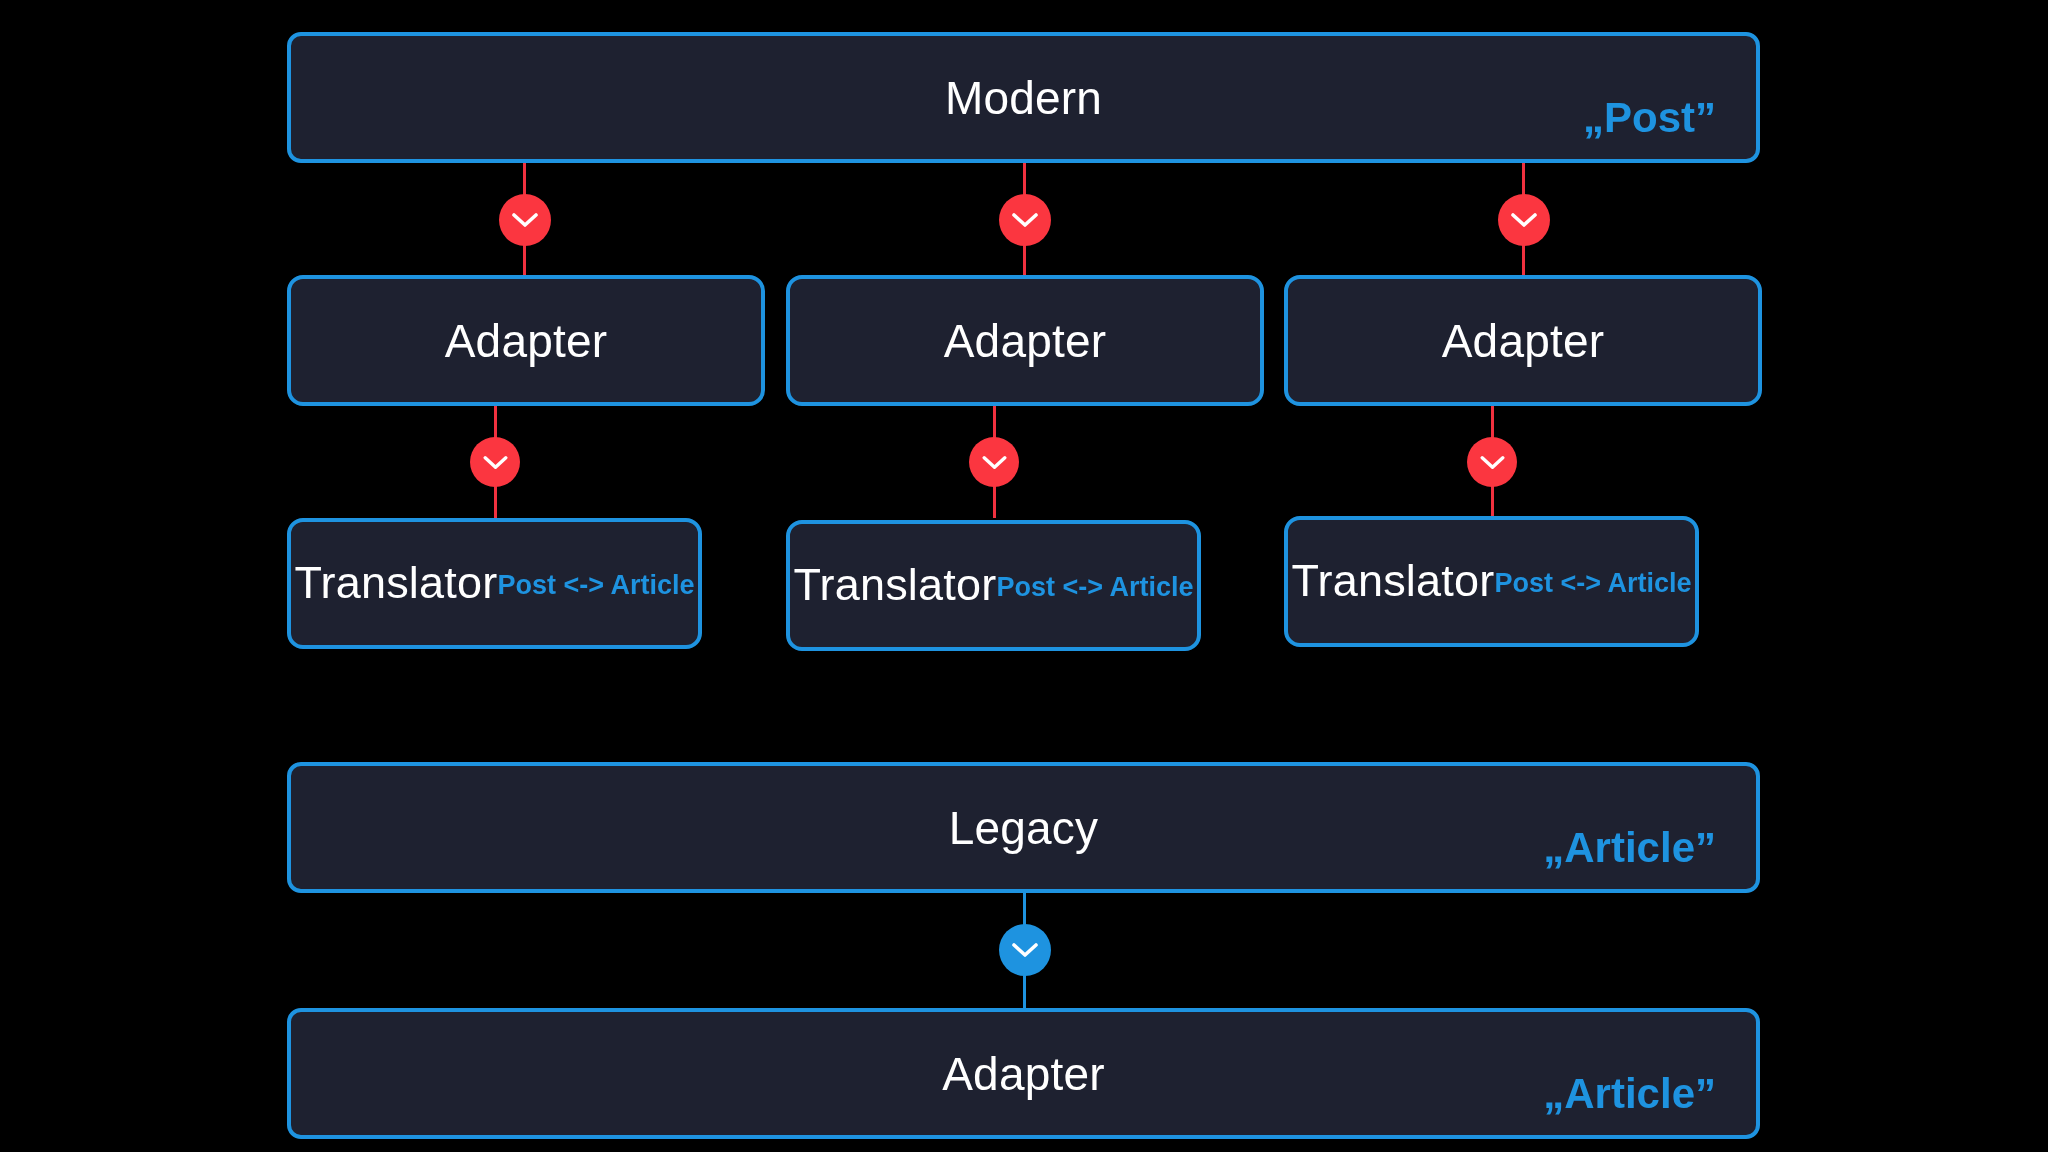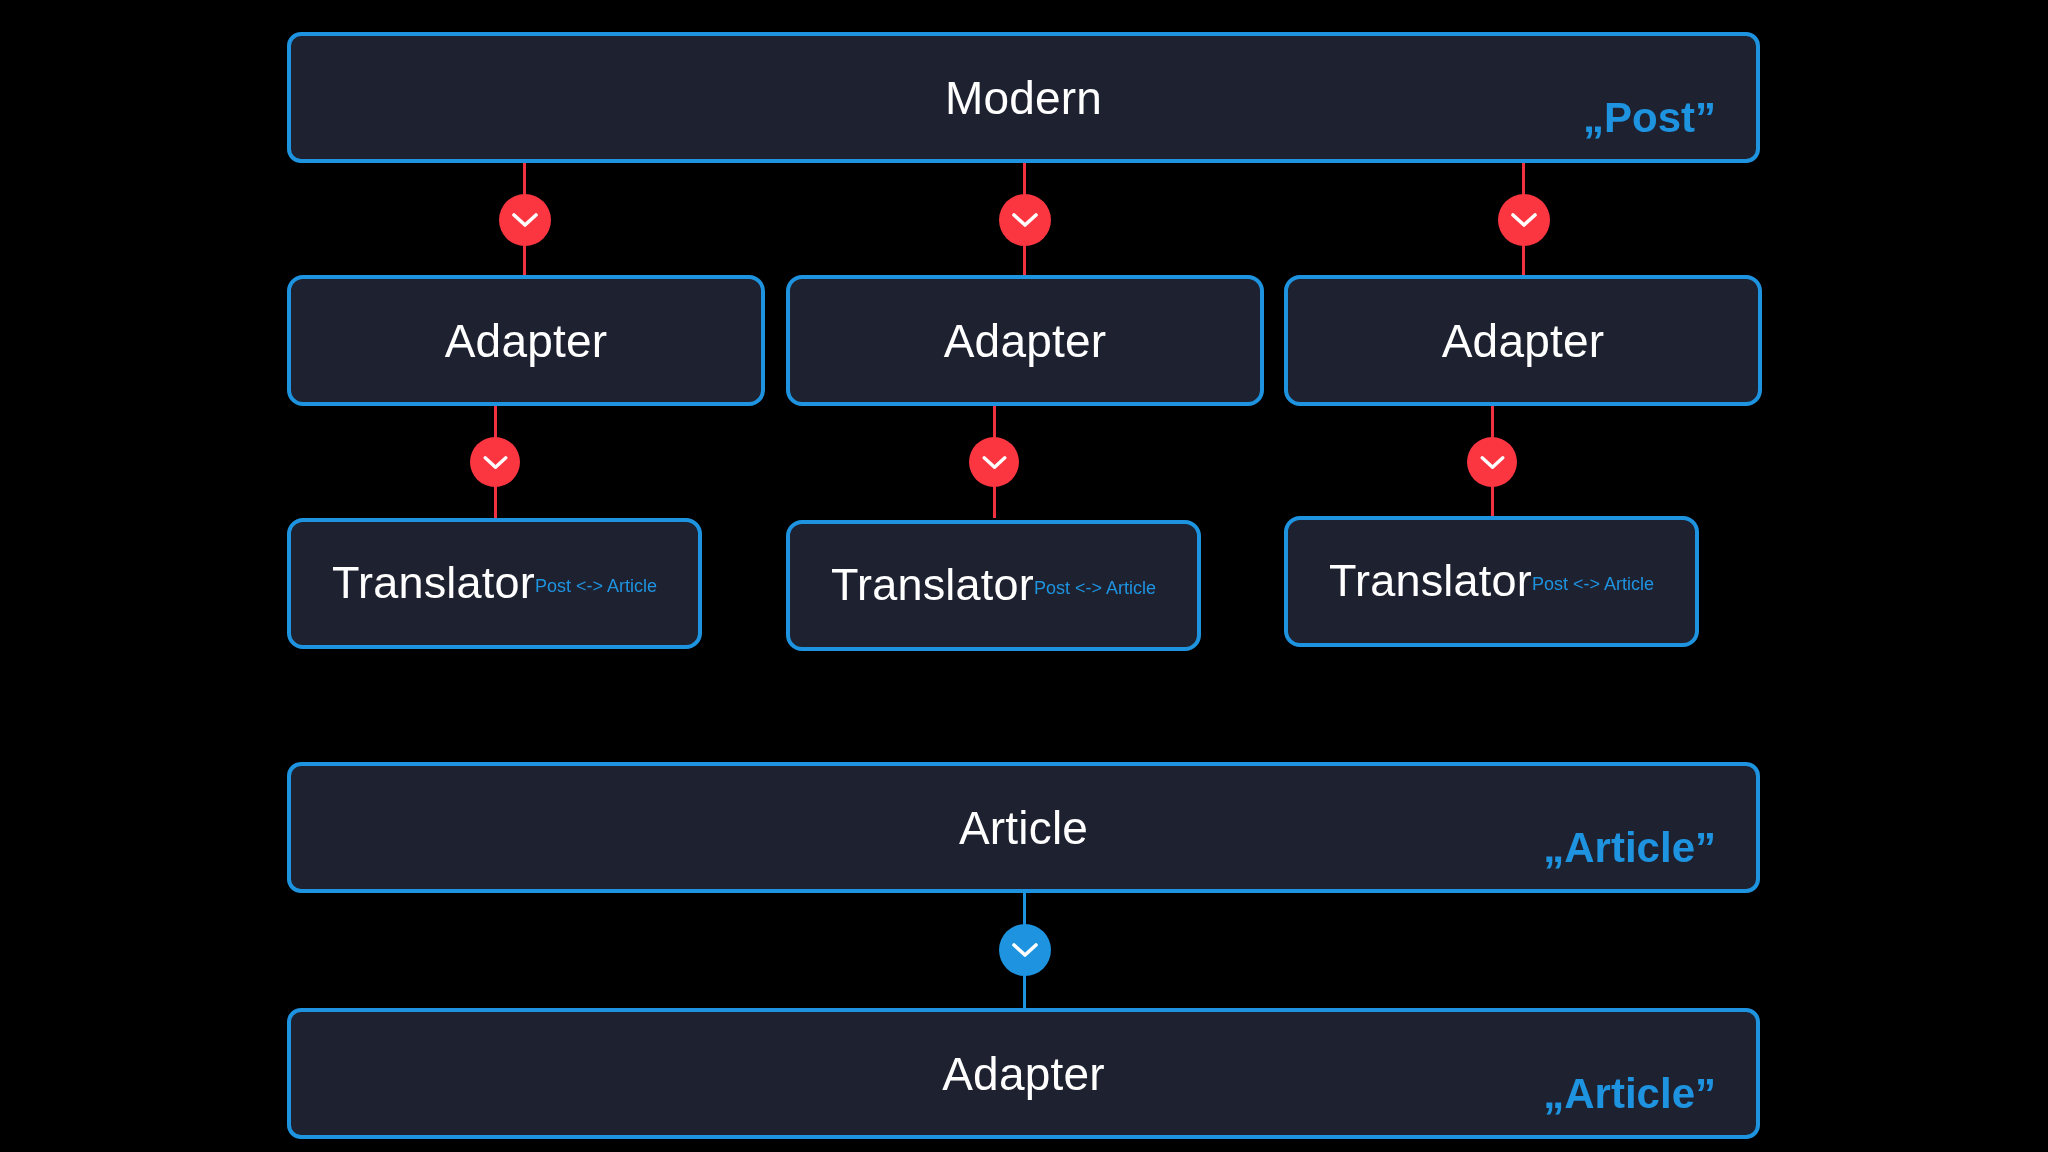--- a/index.html
+++ b/index.html
@@ -77,22 +77,22 @@
     flex-direction: row;
     align-items: center;
     justify-content: center;
     width: 100%;
     height: 100%;
     padding-bottom: 2px;
   }
 
   .label-sub {
     color: #1e93e0;
-    font-size: 18px;
-    font-weight: 400;
+    font-size: 27px;
+    font-weight: 700;
     line-height: 1;
     margin-top: 6px;
     white-space: nowrap;
   }
 
   .node.stacked .label-main {
     font-size: 45px;
   }
 
   
@@ -213,21 +213,21 @@
 
   <div class="node stacked" style="left:1284px; top:516px; width:415px; height:131px;">
     <div class="stack-inner">
       <span class="label-main">Translator</span>
       <span class="label-sub">Post &lt;-&gt; Article</span>
     </div>
   </div>
 
   <div class="node wide" style="left:287px; top:762px; width:1473px; height:131px;">
     <div class="bar-inner">
-      <span class="label-main">Article</span>
+      <span class="label-main">Legacy</span>
       <span class="label-annotation">„Article”</span>
     </div>
   </div>
 
   <div class="conn-line blue" style="left:1023px; top:893px; height:115px;"></div>
 
   <div class="conn-node blue" style="left:999px; top:924px;">
     <span>
       <svg width="26" height="16" viewBox="0 0 26 16" aria-hidden="true">
         <path d="M2 3 L13 13 L24 3" fill="none" stroke="#ffffff" stroke-width="3.6" stroke-linecap="round" stroke-linejoin="round"></path>

